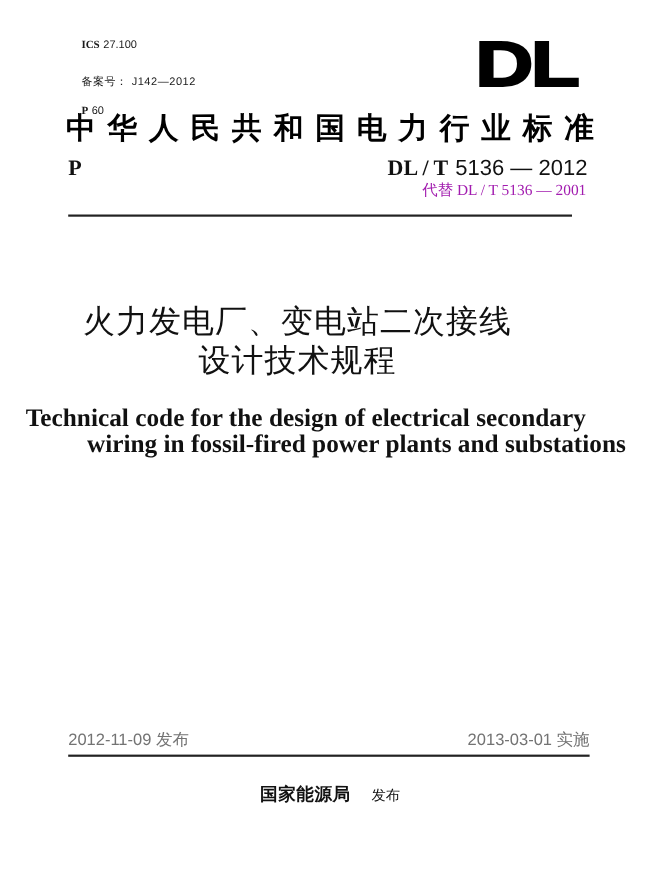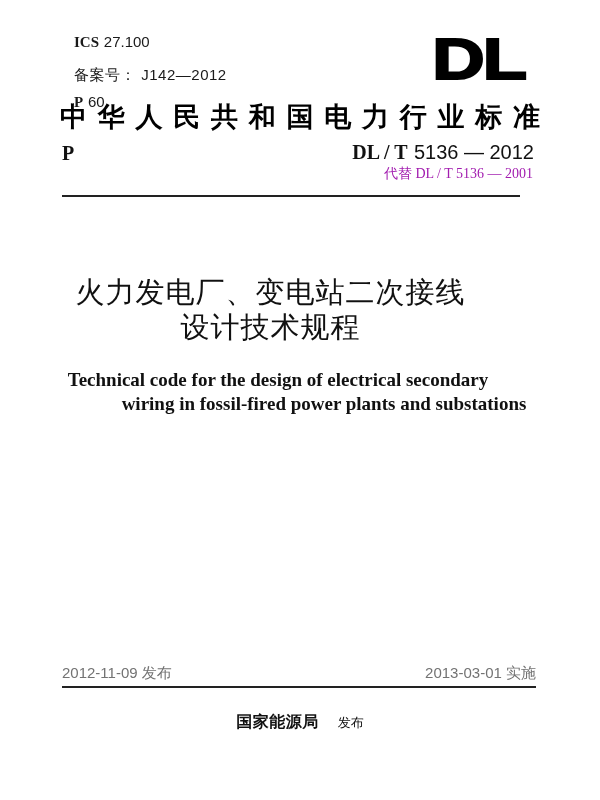--- a/index.html
+++ b/index.html
@@ -13,21 +13,21 @@
       position: relative;
       overflow: hidden;
       color: #111111;
       font-family: "DejaVu Sans", "Liberation Sans", sans-serif;
     }
     .abs { position: absolute; white-space: nowrap; }
 
     
     .cls-line {
       left: 74px;
-      font-size: 15px;
+      font-size: 10px;
       line-height: 15px;
       color: #1a1a1a;
     }
     .cls-line .serif-b { font-family: "Liberation Serif", "DejaVu Serif", serif; font-weight: bold; }
     .cls-line .sans { font-family: "Liberation Sans", sans-serif; }
     #ics { top: 34px; }
     #pcat { top: 50px; margin-top: 44px; }
     #record { top: 67px; letter-spacing: 0.5px; }
 
     
@@ -107,21 +107,21 @@
     #cn-title-1 { top: 274px; letter-spacing: 1px; }
     #cn-title-2 { top: 309px; letter-spacing: 1px; }
 
     
     .en-title {
       left: 0;
       width: 556px;
       text-align: center;
       font-family: "Liberation Serif", "DejaVu Serif", serif;
       font-weight: bold;
-      font-size: 19px;
+      font-size: 23px;
       line-height: 24px;
       color: #111;
     }
     #en-title-1 { top: 368px; }
     #en-title-2 { top: 392px; padding-left: 46px; }
 
     
     .date {
       top: 664px;
       font-family: "Liberation Sans", "DejaVu Sans", sans-serif;

